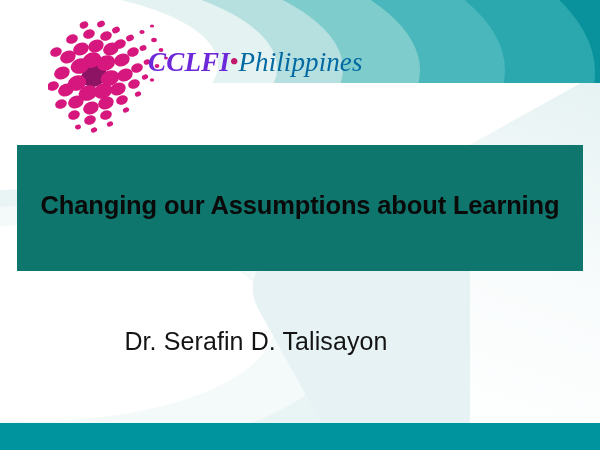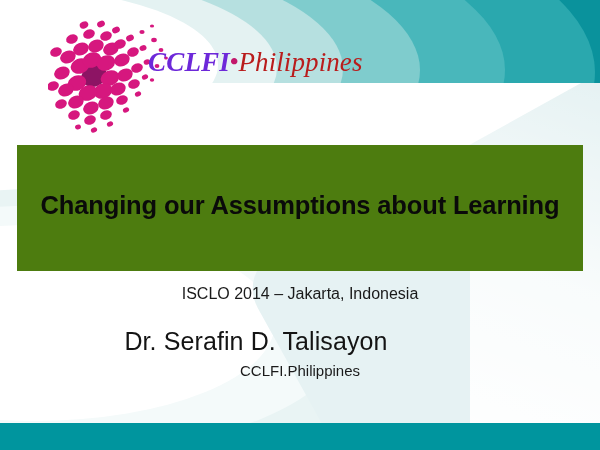--- a/index.html
+++ b/index.html
@@ -140,32 +140,32 @@
   .logo-text .dot {
     color: #c2176b;
     font-weight: bold;
     font-style: normal;
     font-size: 24px;
     position: relative;
     top: -2px;
   }
   .logo-text .phil {
     font-style: italic;
-    color: #b91c1c;
+    color: #0369a1;
     letter-spacing: 0.1px;
   }
 
   
   .title-box {
     position: absolute;
     left: 17px;
     top: 145px;
     width: 566px;
     height: 126px;
-    background: #4d7c0f;
+    background: #0f766e;
     box-sizing: border-box;
     display: flex;
     align-items: center;
     justify-content: center;
     padding: 0 6px;
   }
   .title-main {
     font-size: 25.5px;
     font-weight: bold;
     color: #0a0a0a;
@@ -308,17 +308,15 @@
   </div>
 
   <div class="logo-text">
     <span class="cclfi">CCLFI</span><span class="dot">•</span><span class="phil">Philippines</span>
   </div>
 
   <div class="title-box">
     <div class="title-main">Changing our Assumptions about Learning</div>
   </div>
 
-  <div class="event-line">ISCLO 2014 – Jakarta, Indonesia</div>
   <div class="speaker-name">Dr. Serafin D. Talisayon</div>
-  <div class="speaker-org">CCLFI.Philippines</div>
 
 </div>
 
 </body></html>

